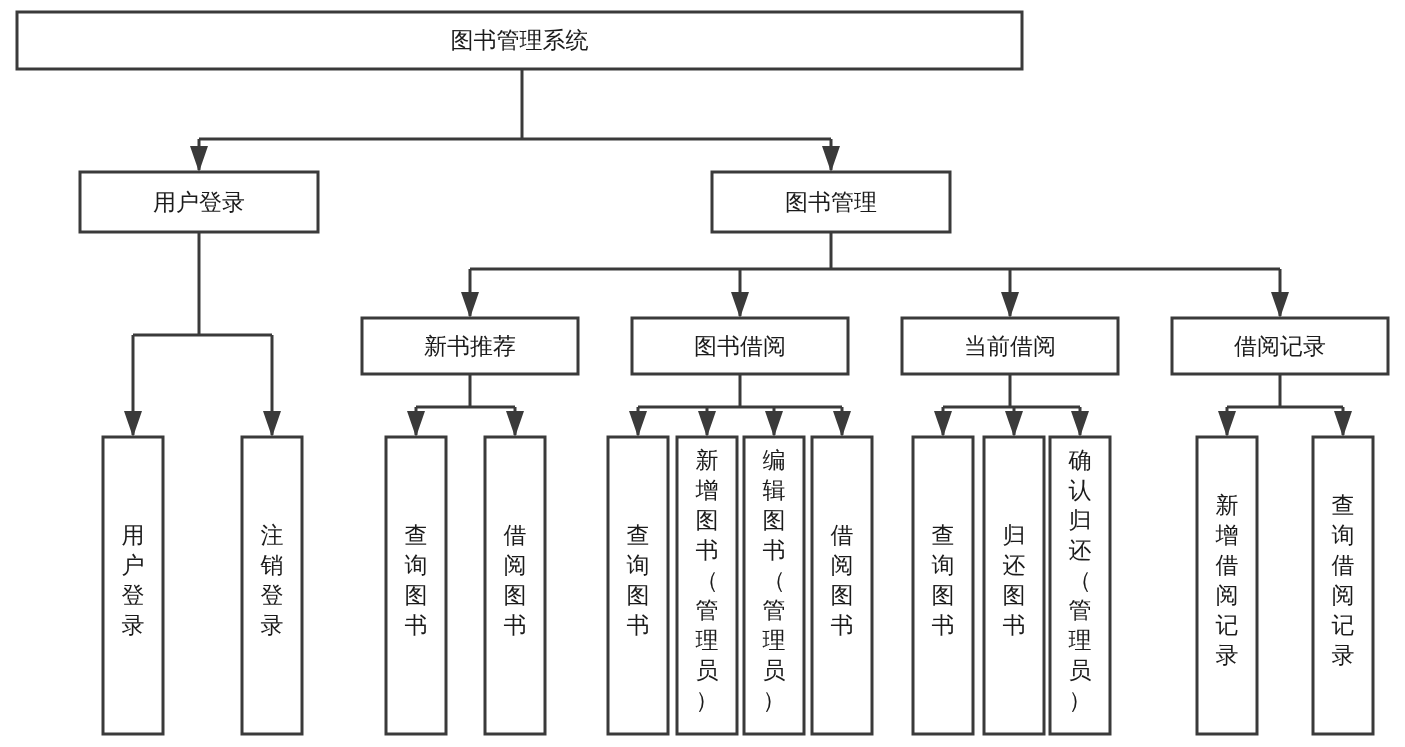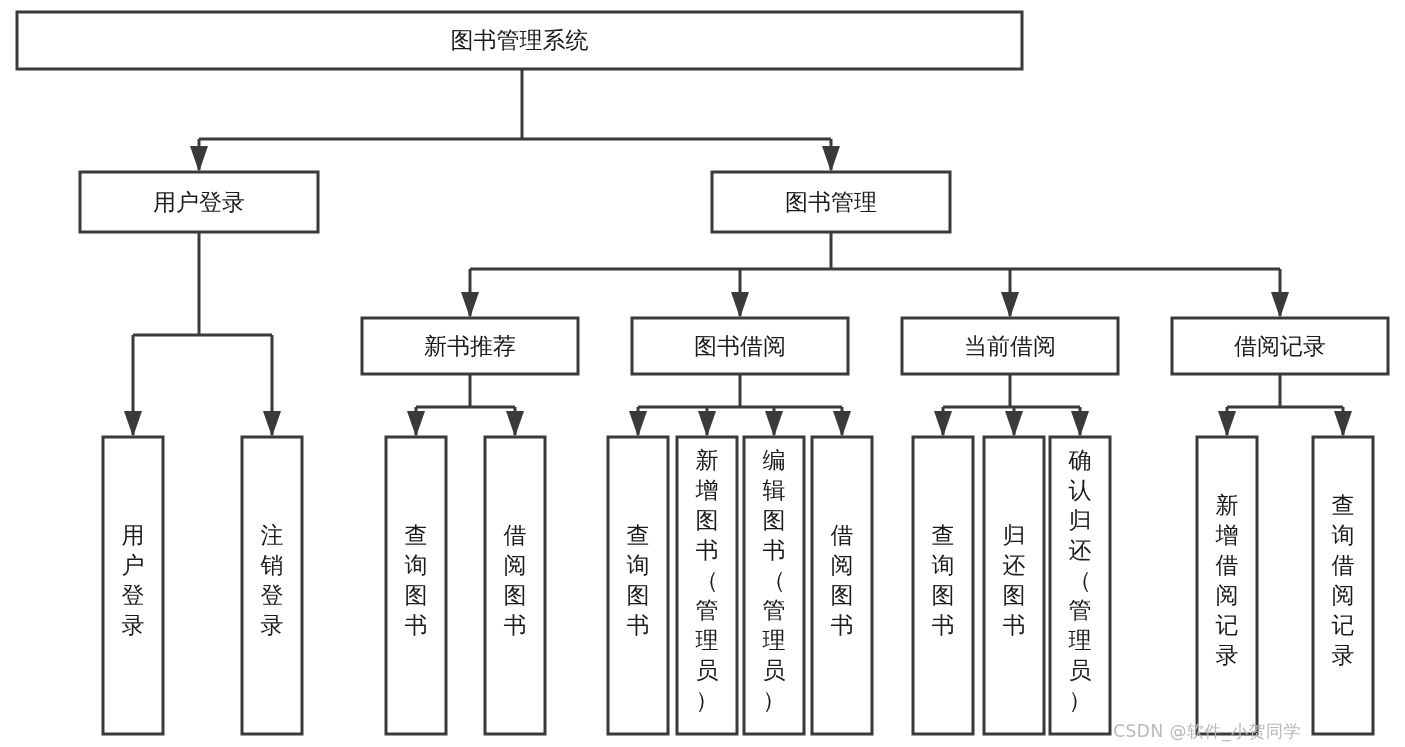--- a/index.html
+++ b/index.html
@@ -200,14 +200,13 @@
         <g>
           <rect x="1197" y="437" width="60" height="297" class="node-box"></rect>
           <text x="1227" class="node-label-vertical"><tspan x="1227" y="512.5">新</tspan><tspan x="1227" y="542.5">增</tspan><tspan x="1227" y="572.5">借</tspan><tspan x="1227" y="602.5">阅</tspan><tspan x="1227" y="632.5">记</tspan><tspan x="1227" y="662.5">录</tspan></text>
         </g>
         <g>
           <rect x="1313" y="437" width="60" height="297" class="node-box"></rect>
           <text x="1343" class="node-label-vertical"><tspan x="1343" y="512.5">查</tspan><tspan x="1343" y="542.5">询</tspan><tspan x="1343" y="572.5">借</tspan><tspan x="1343" y="602.5">阅</tspan><tspan x="1343" y="632.5">记</tspan><tspan x="1343" y="662.5">录</tspan></text>
         </g>
       </g>
   </svg>
-  <div class="watermark">CSDN @软件_小贺同学</div>
 </div>
 
 </body></html>

